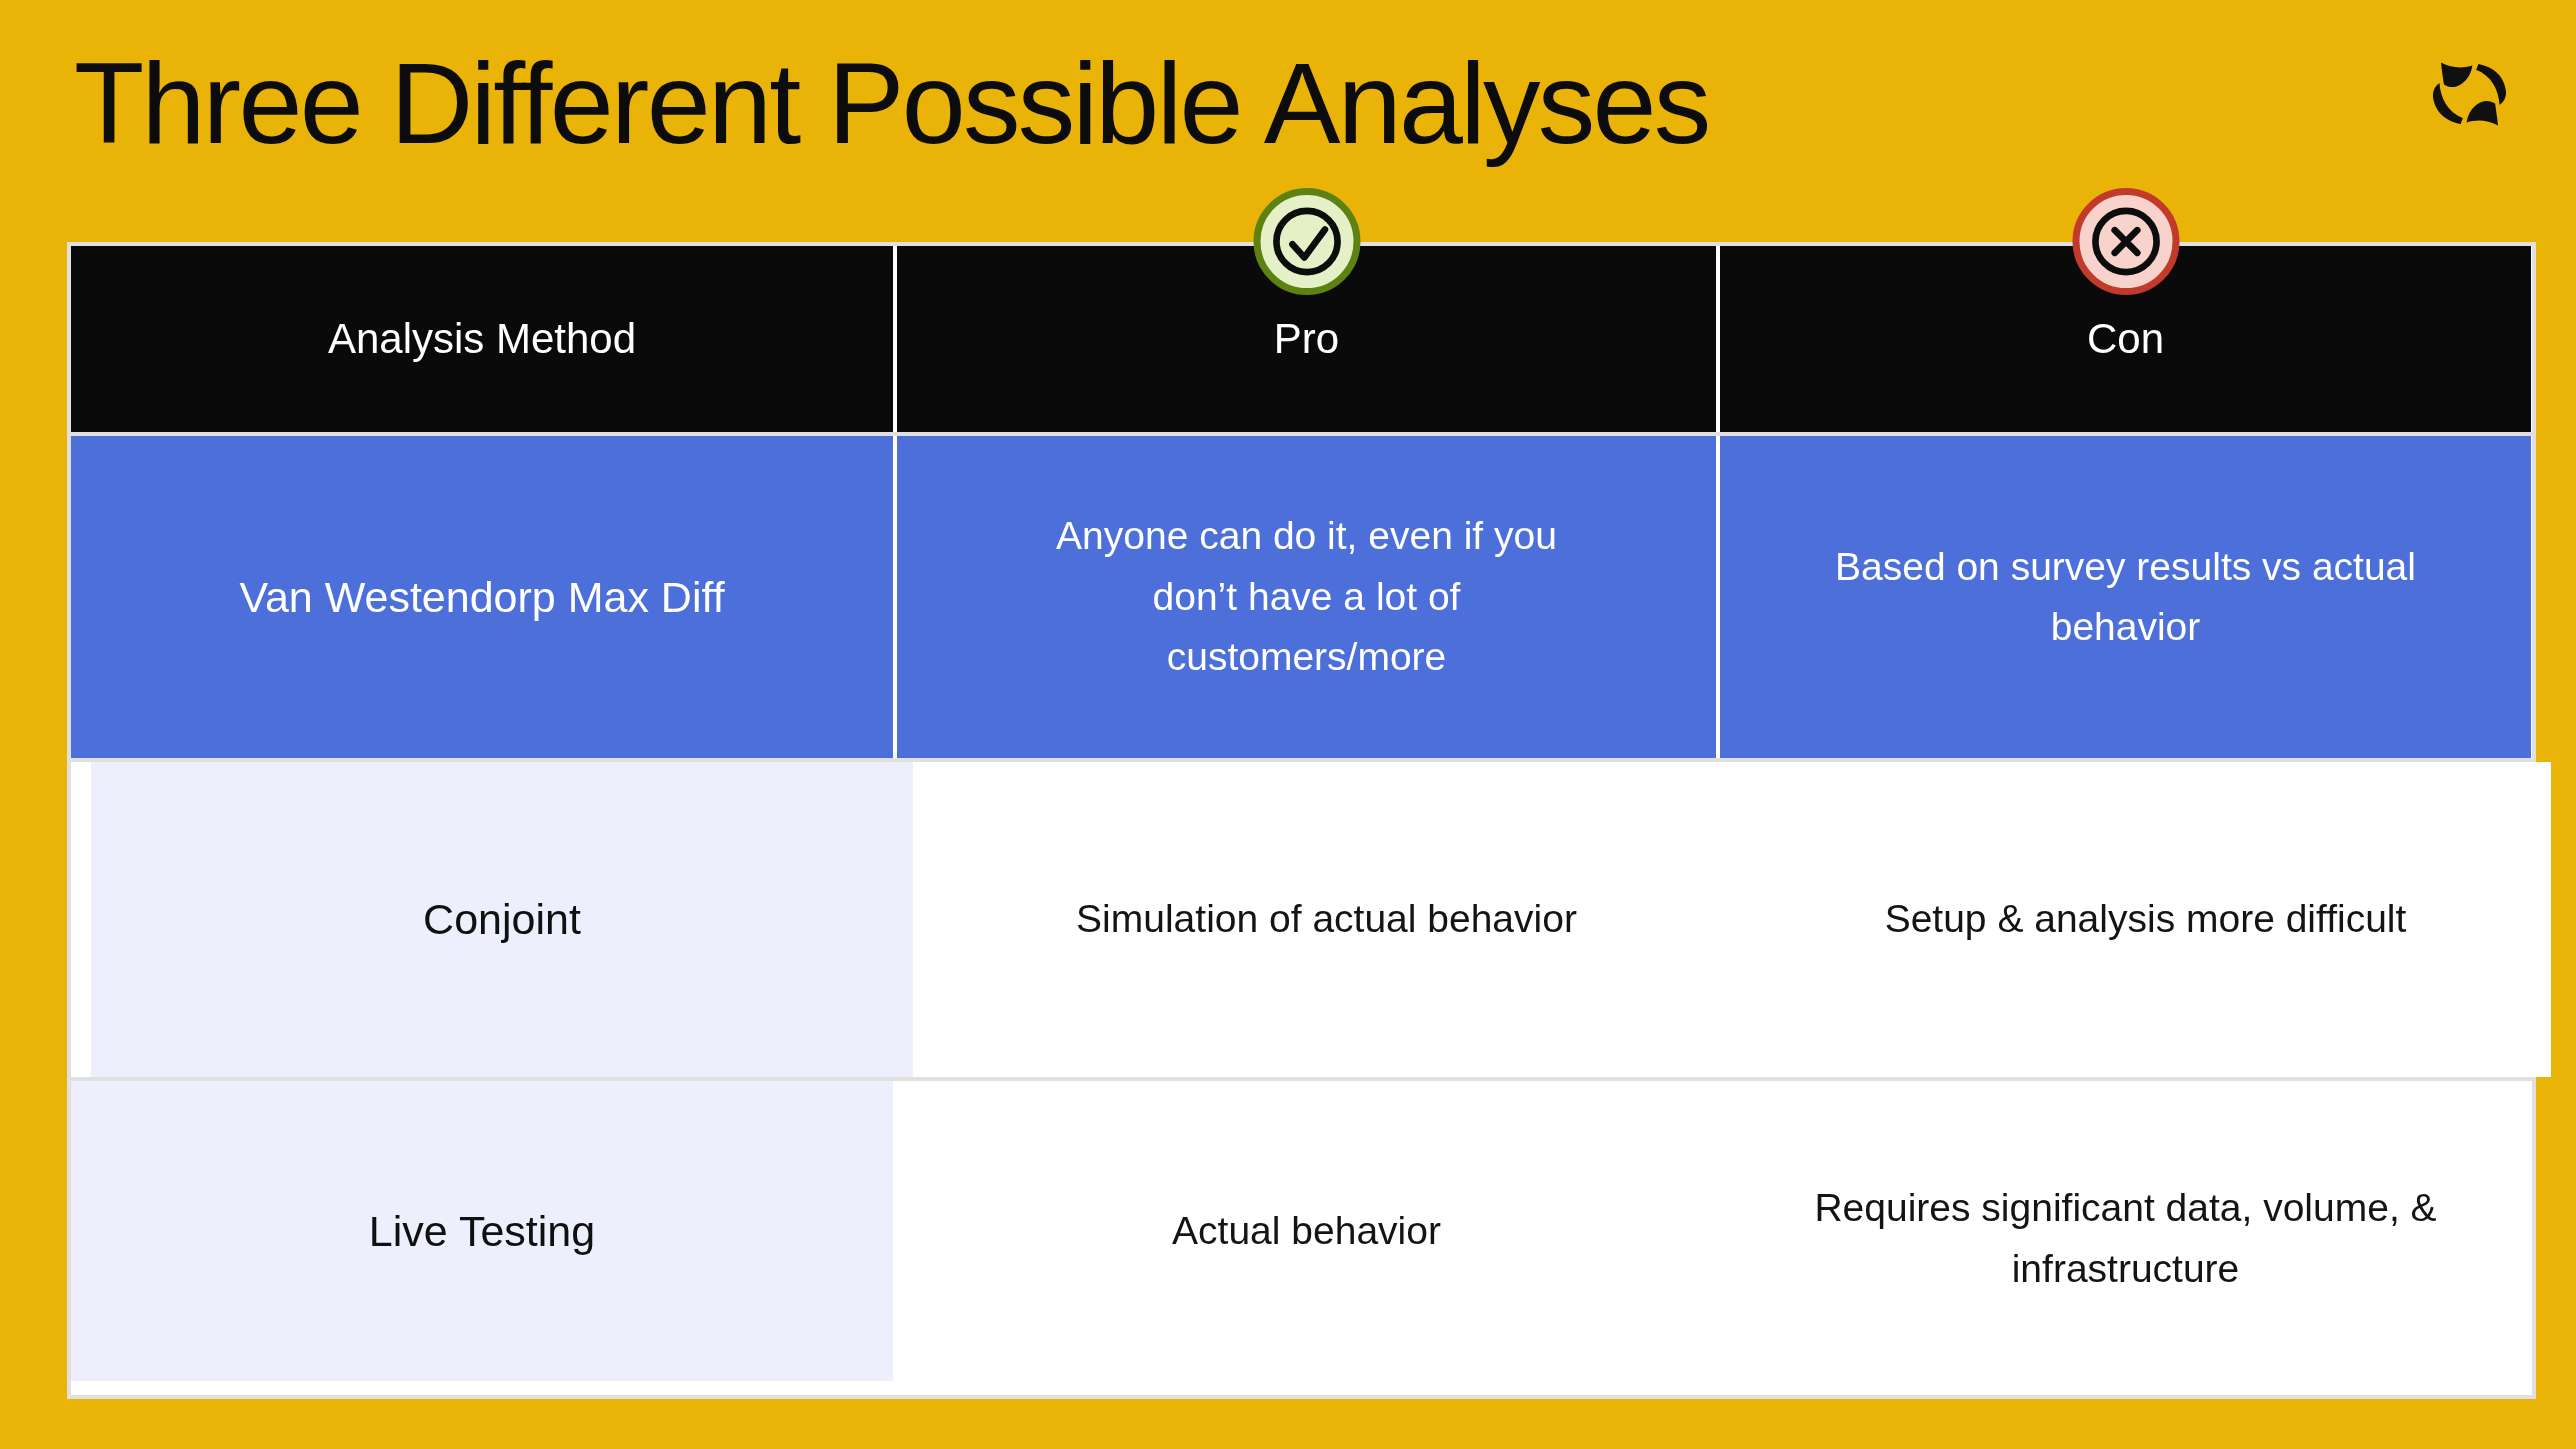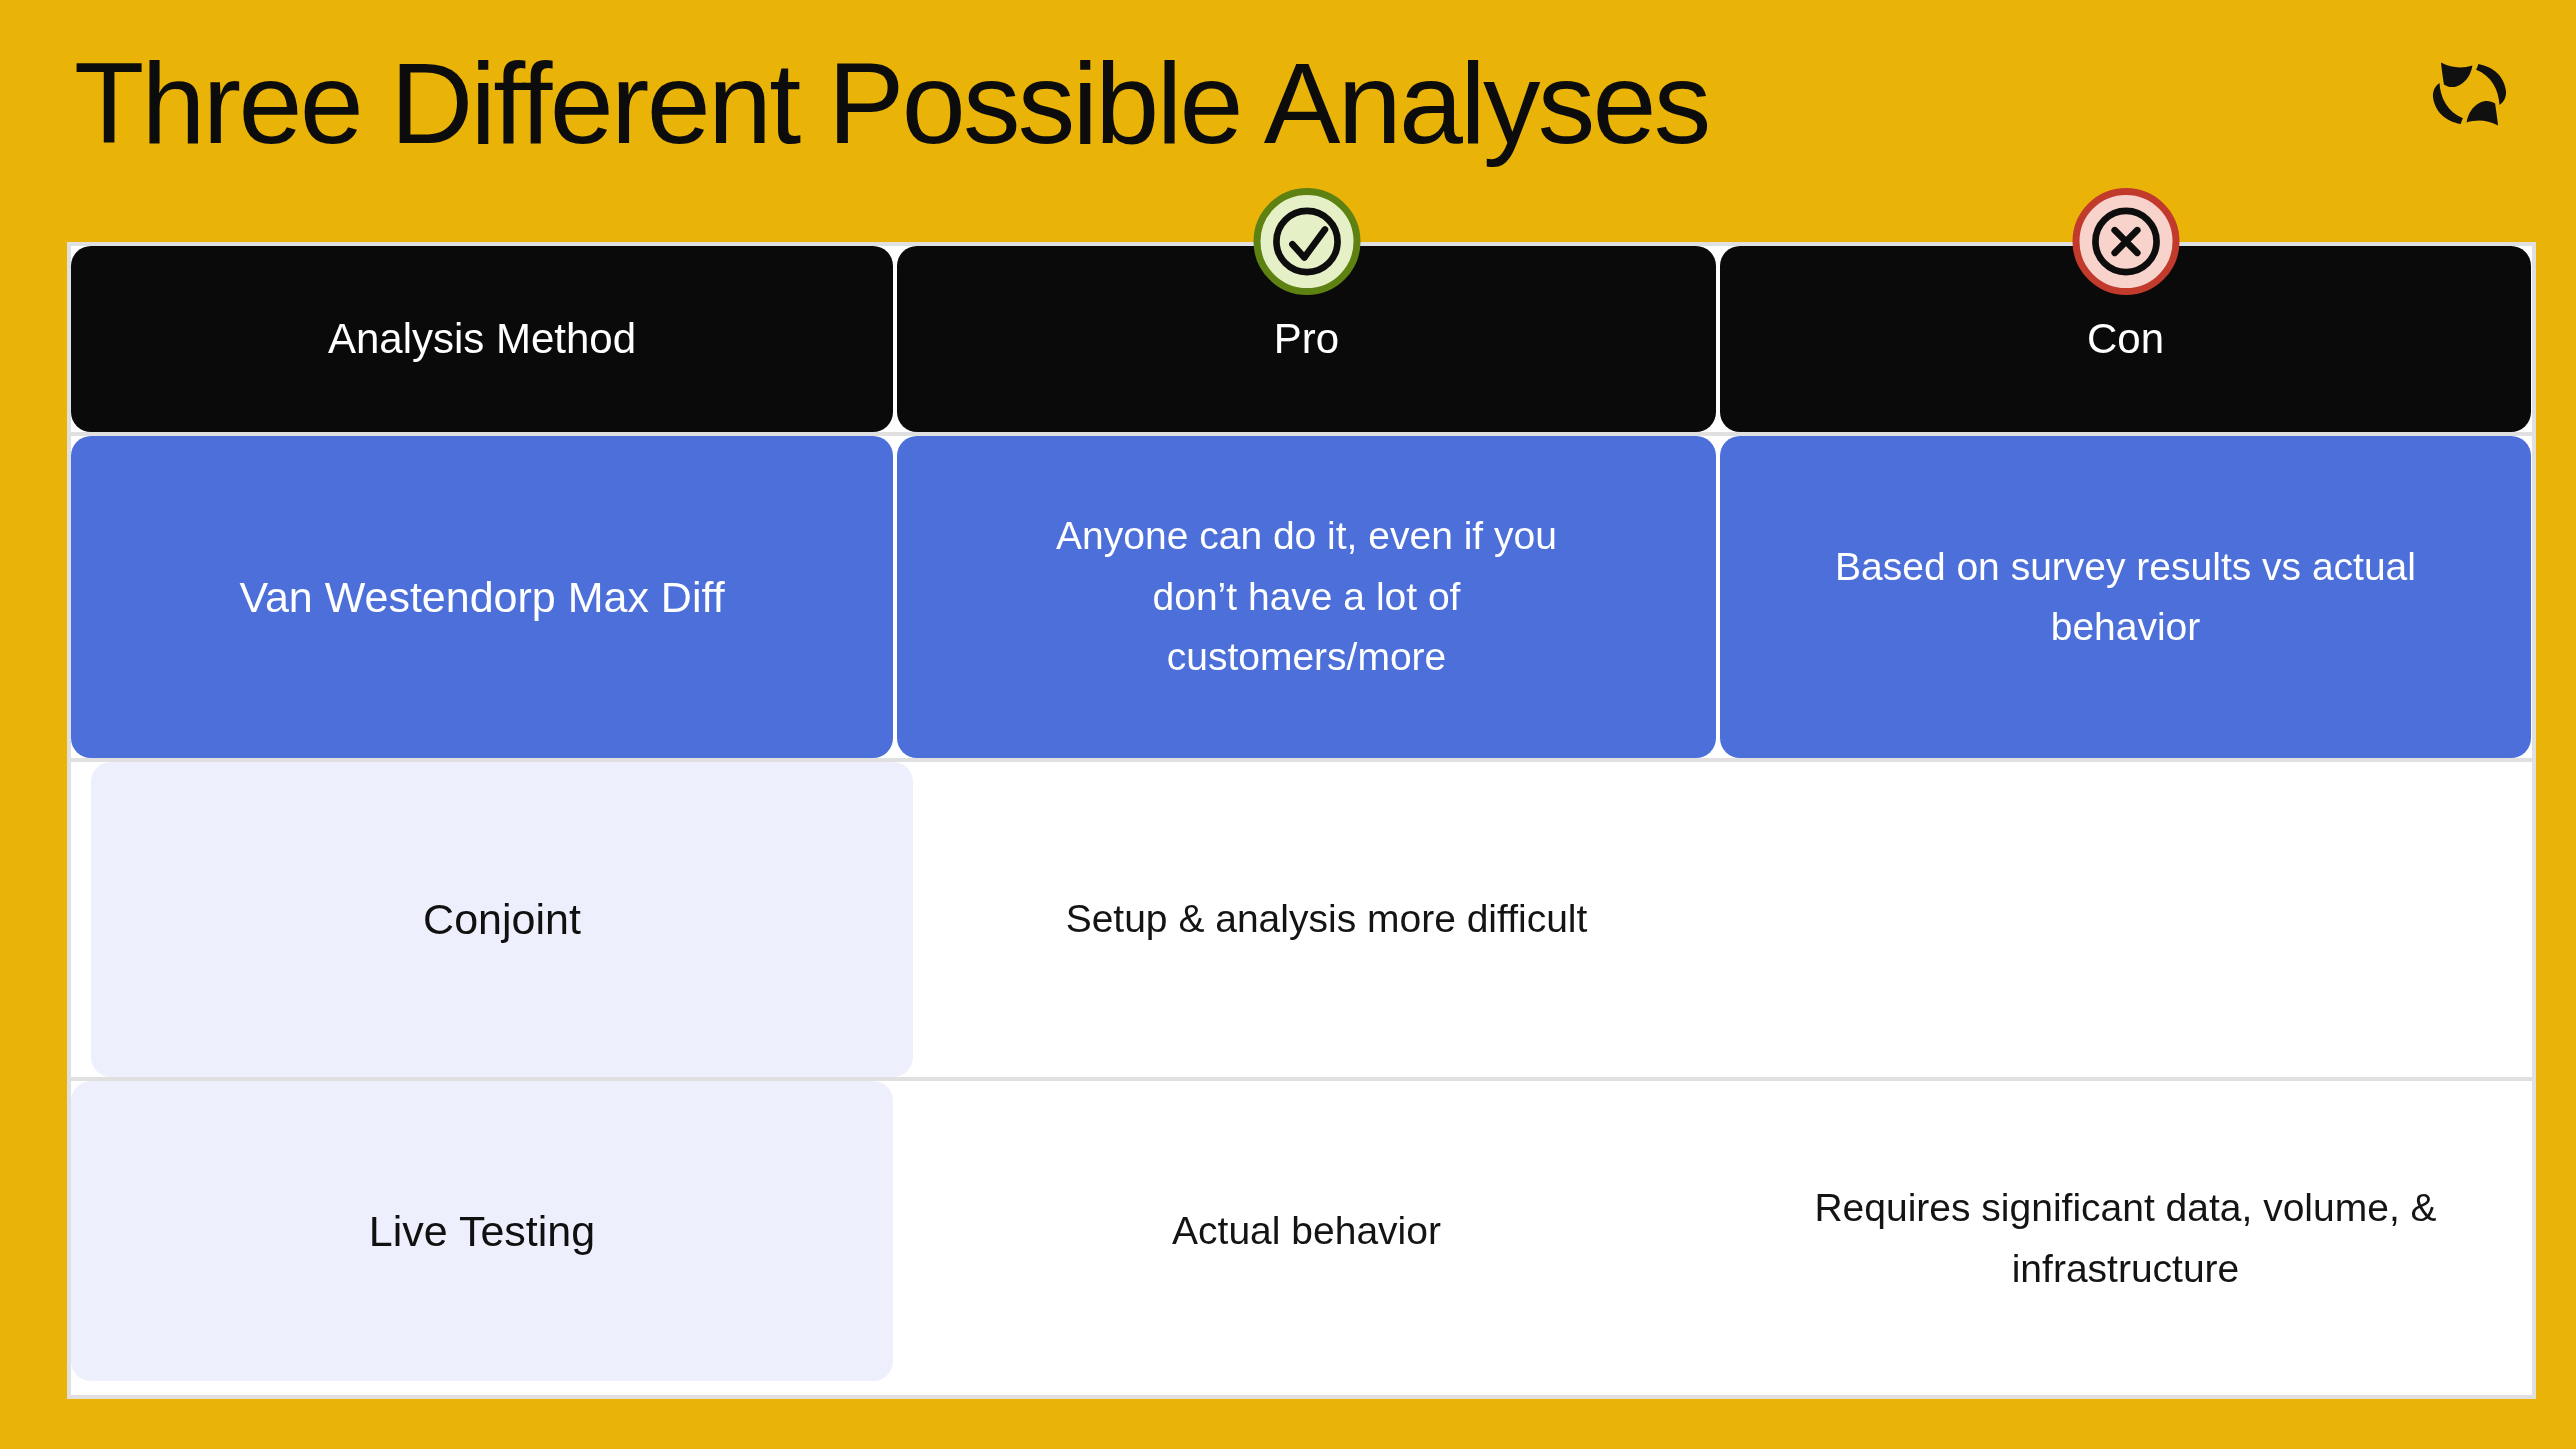--- a/index.html
+++ b/index.html
@@ -67,21 +67,20 @@
   .row-r3      { height: 300px; }
 
   .cell {
     display: flex;
     align-items: center;
     justify-content: center;
     text-align: center;
     padding: 0 27px;
     box-sizing: border-box;
     position: relative;
-    border-radius: 20px;
   }
 
   
   .row-header .cell {
     background: #0a0a0a;
     color: #ffffff;
     font-size: 42px;
     font-weight: 400;
   }
 
@@ -198,20 +197,23 @@
       </div>
     </div>
 
     <div class="hsep"></div>
 
     <div class="trow row-r2">
       <div class="cell cell-method">
         <span class="method-label">Conjoint</span>
       </div>
       <div class="cell cell-plain">
+        <span class="body-text">Simulation of actual behavior</span>
+      </div>
+      <div class="cell cell-plain">
         <span class="body-text">Setup &amp; analysis more difficult</span>
       </div>
     </div>
 
     <div class="hsep"></div>
 
     <div class="trow row-r3">
       <div class="cell cell-method">
         <span class="method-label">Live Testing</span>
       </div>

